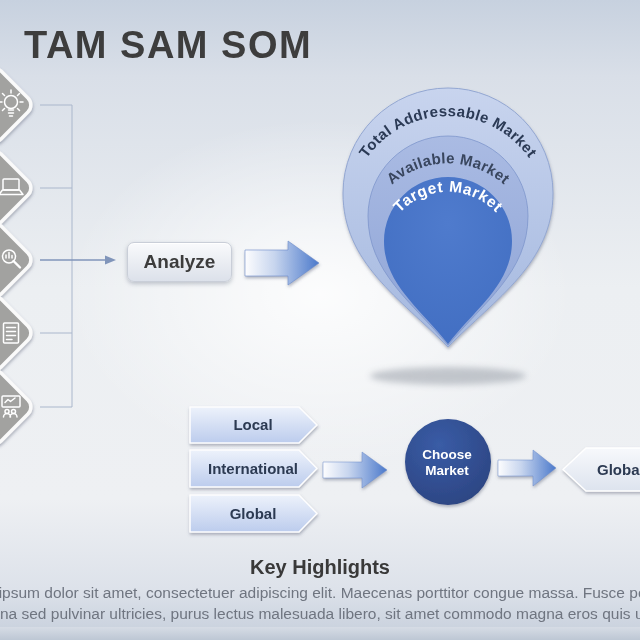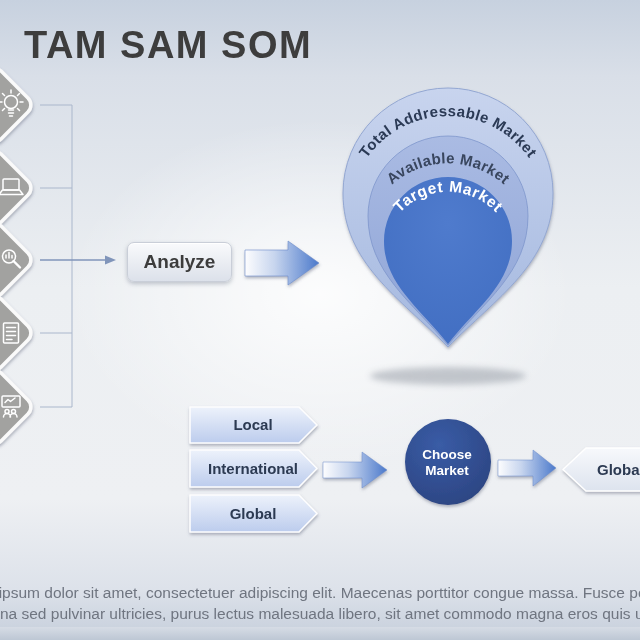--- a/index.html
+++ b/index.html
@@ -167,18 +167,19 @@
     <g>
       <polygon filter="url(#fShadow)" points="563,469.5 586,448 660,448 660,491 586,491" fill="url(#gBanner)" stroke="#ffffff" stroke-width="1.5" stroke-linejoin="round"></polygon>
       <text class="banner-text" x="597" y="475" text-anchor="start">Global</text>
     </g>
   </svg>
 
   <div class="analyze">
     <span>Analyze</span>
   </div>
 
+  <div class="kh">Key Highlights</div>
   <div class="para l1">Lorem ipsum dolor sit amet, consectetuer adipiscing elit. Maecenas porttitor congue massa. Fusce posuere,</div>
   <div class="para l2">magna sed pulvinar ultricies, purus lectus malesuada libero, sit amet commodo magna eros quis urna.</div>
 
   <div class="bottom-band"></div>
 
 </div>
 
 </body></html>

